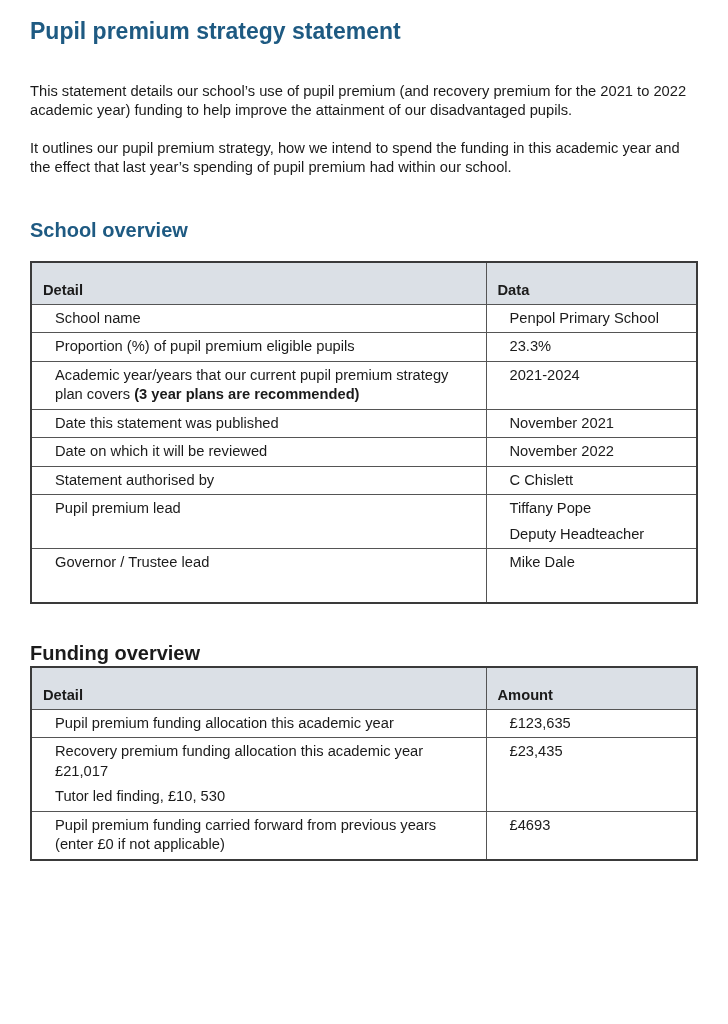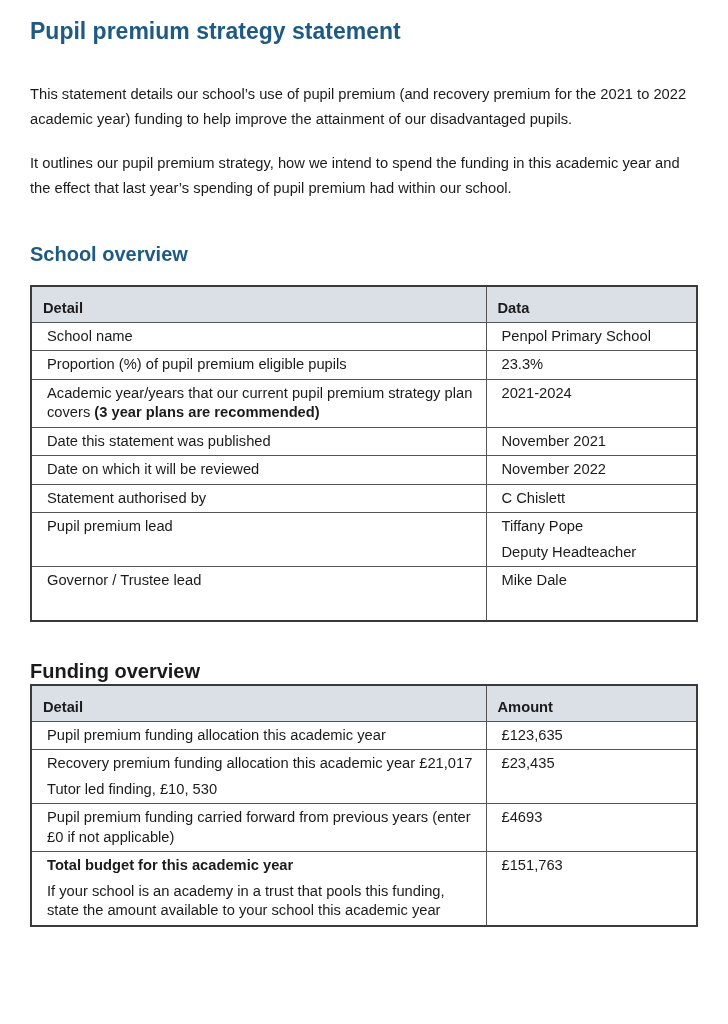--- a/index.html
+++ b/index.html
@@ -24,21 +24,21 @@
   }
   h1.doc-title{
     color:var(--heading-blue);
     font-size:23px;
     line-height:27px;
     font-weight:bold;
     margin:2px 0 37px 0;
   }
   .intro p{
     font-size:14.7px;
-    line-height:25px;
+    line-height:19px;
     margin:0 0 19px 0;
     width:666px;
   }
   h2.section-heading{
     font-size:20px;
     line-height:23px;
     font-weight:bold;
     margin:42px 0 19px 0;
   }
   h2.blue{color:var(--heading-blue);}
@@ -55,26 +55,26 @@
     border:1px solid var(--border-inner);
     vertical-align:top;
     text-align:left;
     padding:4px 10px 4px 11px;
     font-size:14.7px;
     line-height:19.5px;
   }
   table.doc-table thead th{
     background:var(--table-header-bg);
     font-weight:bold;
-    padding-top:12px;
+    padding-top:18px;
     padding-bottom:3px;
   }
   col.c-detail{width:455px;}
   col.c-value{width:211px;}
-  .cell p{margin:0 0 6px 4px;}
+  .cell p{margin:0 0 6px 12px;}
   .cell p:last-child{margin-bottom:0;}
   .spacer-bottom{height:14px;}
 </style>
 </head>
 <body>
 
 <div class="page">
 
   <h1 class="doc-title">Pupil premium strategy statement</h1>
 
@@ -201,27 +201,18 @@
             </td>
           </tr>
           <tr>
             <td class="cell">
               <p><span>Pupil premium funding carried forward from previous years (enter £0 if not applicable)</span></p>
             </td>
             <td class="cell">
               <p>£4693</p>
             </td>
           </tr>
-          <tr>
-            <td class="cell">
-              <p><strong>Total budget for this academic year</strong></p>
-              <p><span>If your school is an academy in a trust that pools this funding, state the amount available to your school this academic year</span></p>
-            </td>
-            <td class="cell">
-              <p>£151,763</p>
-            </td>
-          </tr>
         </tbody>
     </table>
   </section>
 
   <div class="spacer-bottom"></div>
 </div>
 
 </body></html>

